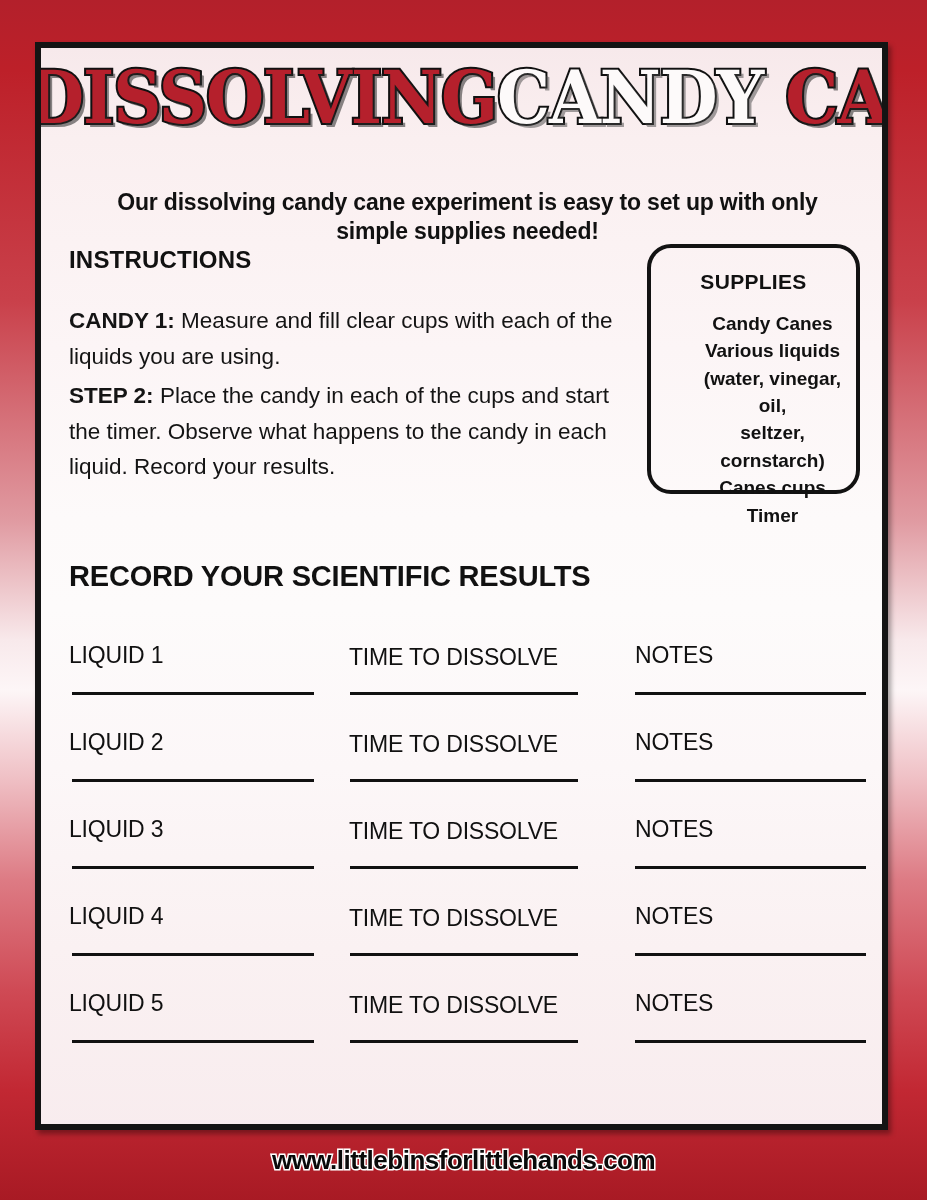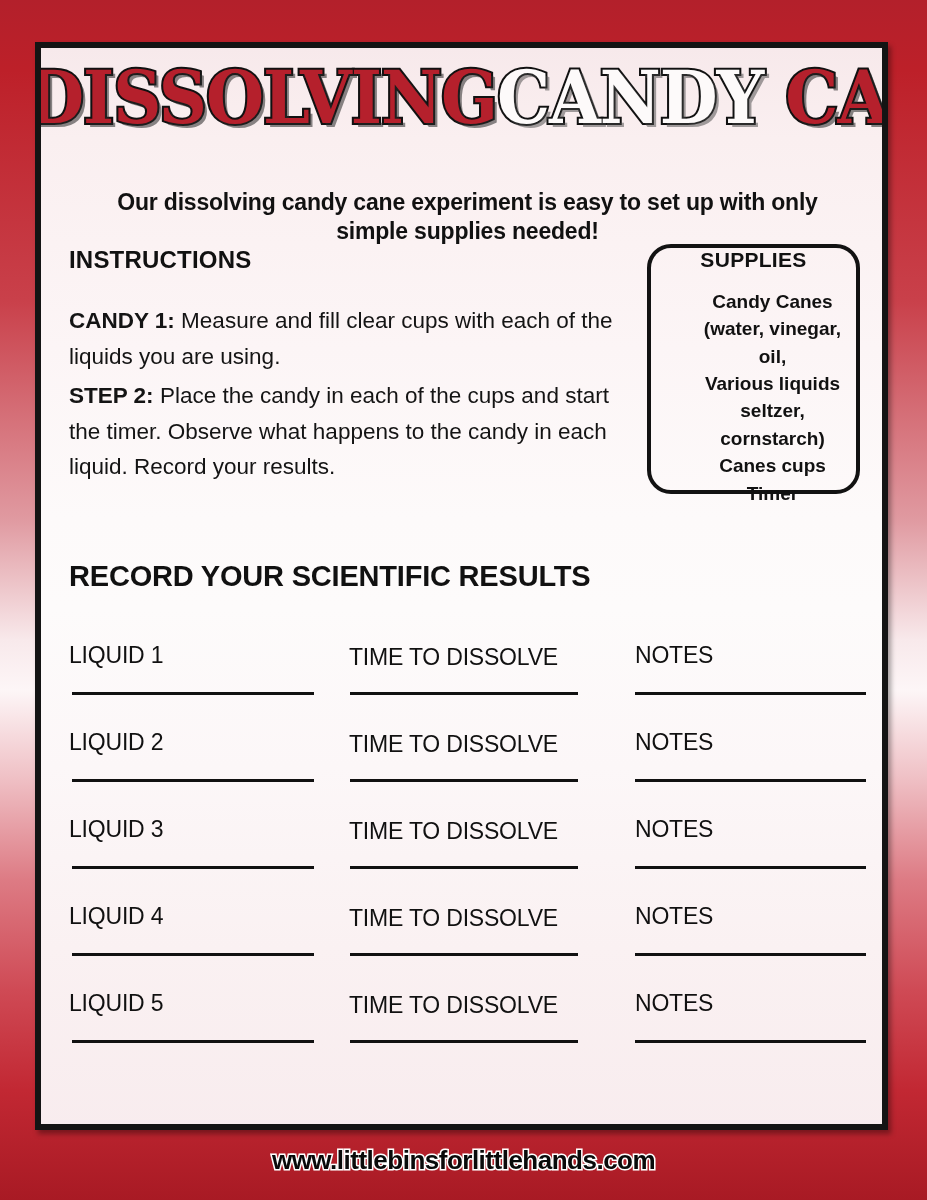--- a/index.html
+++ b/index.html
@@ -132,20 +132,21 @@
   .supplies {
     position: absolute;
     left: 606px;
     top: 196px;
     width: 213px;
     height: 250px;
     box-sizing: border-box;
     border: 4px solid #121212;
     border-radius: 24px;
     text-align: center;
+    padding-top: 22px;
   }
   .supplies-title {
     font-size: 21px;
     font-weight: bold;
     color: #111;
     letter-spacing: 0.3px;
     margin-bottom: 16px;
   }
   .supplies-list {
     font-size: 19px;
@@ -242,22 +243,22 @@
 
       <div class="instr-step">
         <span class="step-label">STEP 2:</span><span> Place the candy in each of the cups and start the timer.  Observe what happens to the candy in each liquid. Record your results.</span>
       </div>
     </div>
 
     <div class="supplies">
       <div class="supplies-title">SUPPLIES</div>
       <div class="supplies-list">
         <div>Candy Canes</div>
+        <div>Various liquids</div>
         <div>(water, vinegar, oil,</div>
-        <div>Various liquids</div>
         <div>seltzer, cornstarch)</div>
         <div>Canes cups</div>
         <div>Timer</div>
       </div>
     </div>
 
     <div class="results-head">RECORD YOUR SCIENTIFIC RESULTS</div>
 
     <div class="results-table">
 

